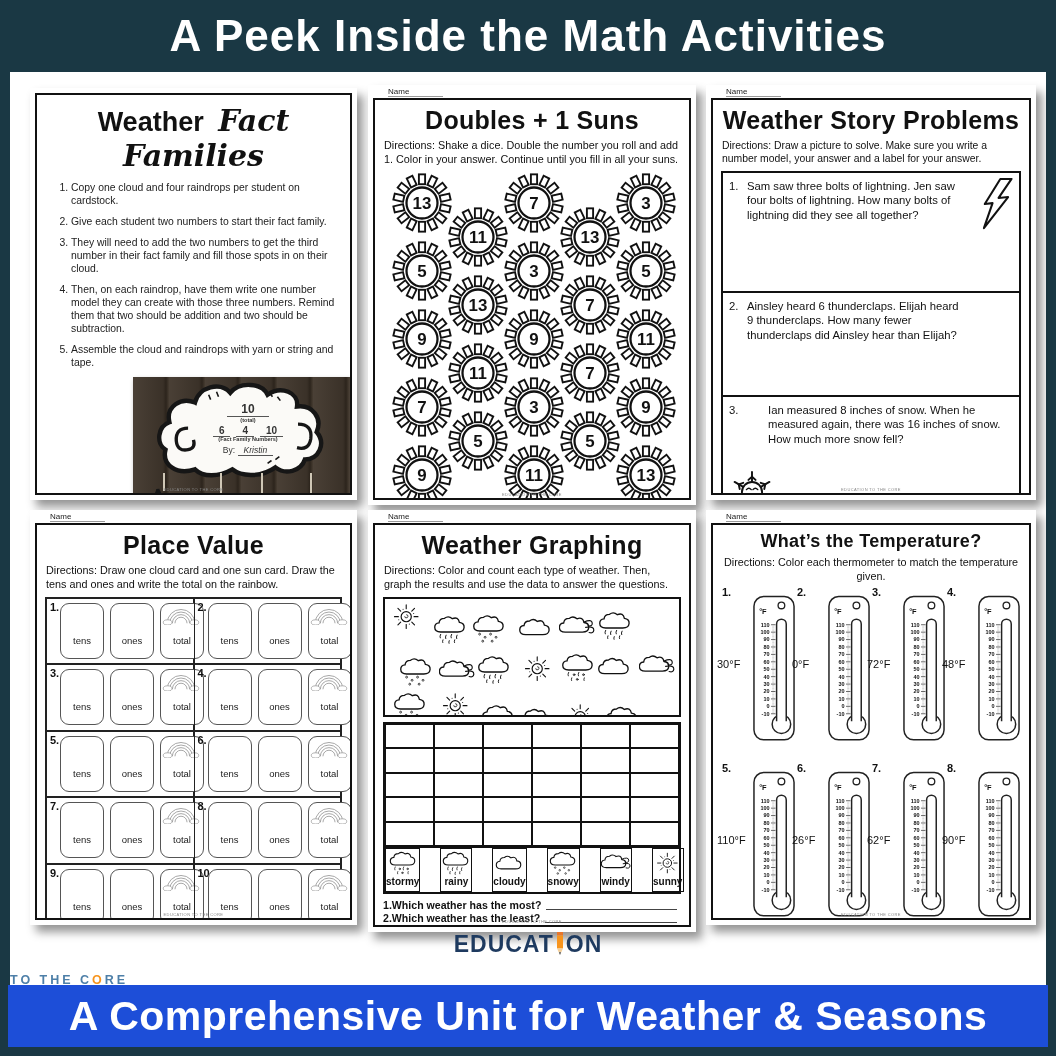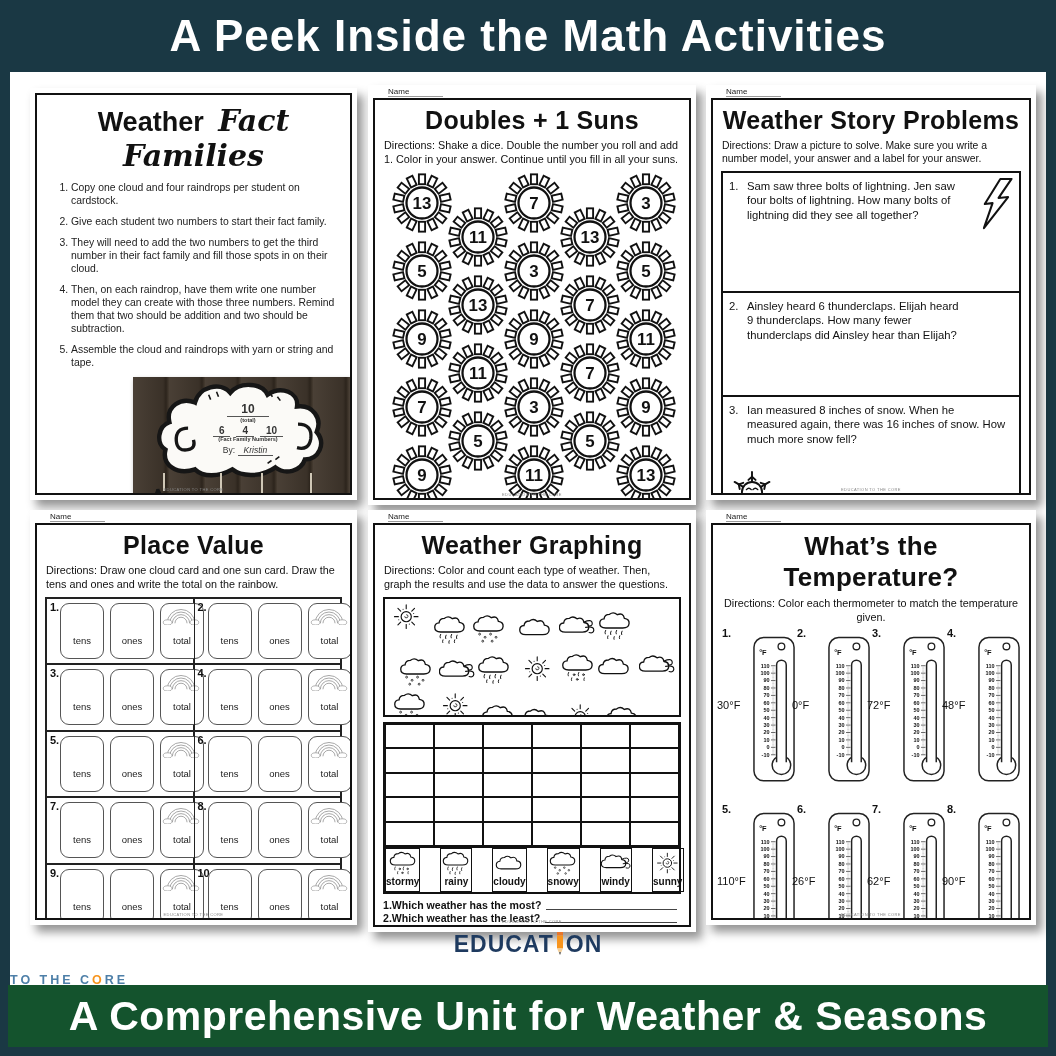--- a/index.html
+++ b/index.html
@@ -5,21 +5,21 @@
   html,body{margin:0;padding:0;}
   body{
     width:1056px;height:1056px;position:relative;overflow:hidden;
     background:#1a3844;font-family:"Liberation Sans",sans-serif;
   }
   
   .banner-top{position:absolute;top:0;left:0;width:1056px;height:72px;
     display:flex;align-items:center;justify-content:center;}
   .banner-top h1{margin:0;color:#ffffff;font-size:44px;font-weight:bold;letter-spacing:1px;}
   .banner-bottom{position:absolute;left:8px;top:985px;width:1040px;height:62px;
-    background:#14532d;display:flex;align-items:center;justify-content:center;}
+    background:#1d4ed8;display:flex;align-items:center;justify-content:center;}
   .banner-bottom h2{margin:0;color:#ffffff;font-size:41px;font-weight:bold;letter-spacing:0.5px;}
   
   .canvas{position:absolute;left:10px;top:72px;width:1036px;height:913px;background:#ffffff;}
   
   .card{position:absolute;background:#fff;box-shadow:6px 7px 9px rgba(0,0,0,0.42);}
   .card .name-lbl{position:absolute;top:2px;left:20px;font-size:8px;color:#222;
     border-bottom:0.5px solid #999;padding-right:34px;}
   .frame{position:absolute;border:2.5px solid #111;padding:4px 8px;overflow:hidden;}
   .frame.named{left:5px;right:5px;top:13px;bottom:5px;}
   .frame.plain{left:5px;right:5px;top:5px;bottom:5px;}
@@ -51,21 +51,21 @@
   .sun{position:absolute;width:62px;height:62px;}
   
   .prob-stack{border:2px solid #111;margin-top:2px;}
   .prob{position:relative;display:flex;padding:6px 7px 0 6px;font-size:11.3px;line-height:1.3;color:#111;}
   .prob + .prob{border-top:2px solid #111;}
   .prob .pnum{width:18px;flex:none;}
   .prob .ptext{padding-right:46px;}
   .prob.prob1{height:112px;}
   .prob.prob2{height:96px;}
   .prob.prob3{height:116px;}
-  .prob.prob3 .ptext{padding-right:6px;}
+  .prob.prob3 .ptext{padding-right:6px;margin-left:21px;}
   .bolt{position:absolute;top:4px;right:4px;}
   .flake{position:absolute;bottom:4px;left:6px;}
   
   .pv-grid{display:grid;grid-template-columns:1fr 1fr;border:1.5px solid #222;margin-top:2px;}
   .pv-cell{border:1px solid #222;height:64.5px;position:relative;}
   .pv-num{position:absolute;top:2px;left:3px;font-size:11px;font-weight:bold;color:#111;}
   .pv-boxes{position:absolute;left:13px;top:4px;display:flex;gap:6px;}
   .pv-box{width:42px;height:54px;border:1.4px solid #555;border-radius:9px;position:relative;background:#fff;}
   .pv-lb{position:absolute;bottom:12px;left:0;right:0;text-align:center;font-size:9.5px;color:#222;}
   .pv-rainbow{position:absolute;top:2px;left:1px;}
@@ -1299,21 +1299,21 @@
             <span class="q-txt">3.Which weather has equal amounts?</span>
           </div>
         </div>
       <div class="pg-logo">EDUCATION TO THE CORE</div>
     </div>
   </div>
 
   <div class="card" style="left:696px;top:438px;width:330px;height:415px;">
     <div class="name-lbl">Name</div>
     <div class="frame named">
-      <div class="ws-title" style="font-size:26px;">What’s the Temperature?</div>
+      <div class="ws-title" style="font-size:18px;">What’s the Temperature?</div>
       <div class="ws-dir" style="text-align:center;margin-bottom:2px;">Directions:  Color each thermometer to match the temperature given.</div>
       <div class="tm-grid">
           <div class="tm-unit">
             <span class="tm-num">1.</span>
             <span class="tm-temp">30°F</span>
             <svg viewBox="0 0 62 198" width="46" height="147">
               <rect x="4" y="2" width="54" height="193" rx="13" fill="#fff" stroke="#222" stroke-width="2"></rect>
               <circle cx="41" cy="14" r="4.5" fill="#fff" stroke="#222" stroke-width="1.8"></circle>
               <text x="11" y="26" font-size="10" font-weight="bold" font-family="Liberation Sans, sans-serif" fill="#111">°F</text>
               <line x1="27" x2="33" y1="40" y2="40" stroke="#333" stroke-width="1"></line>

